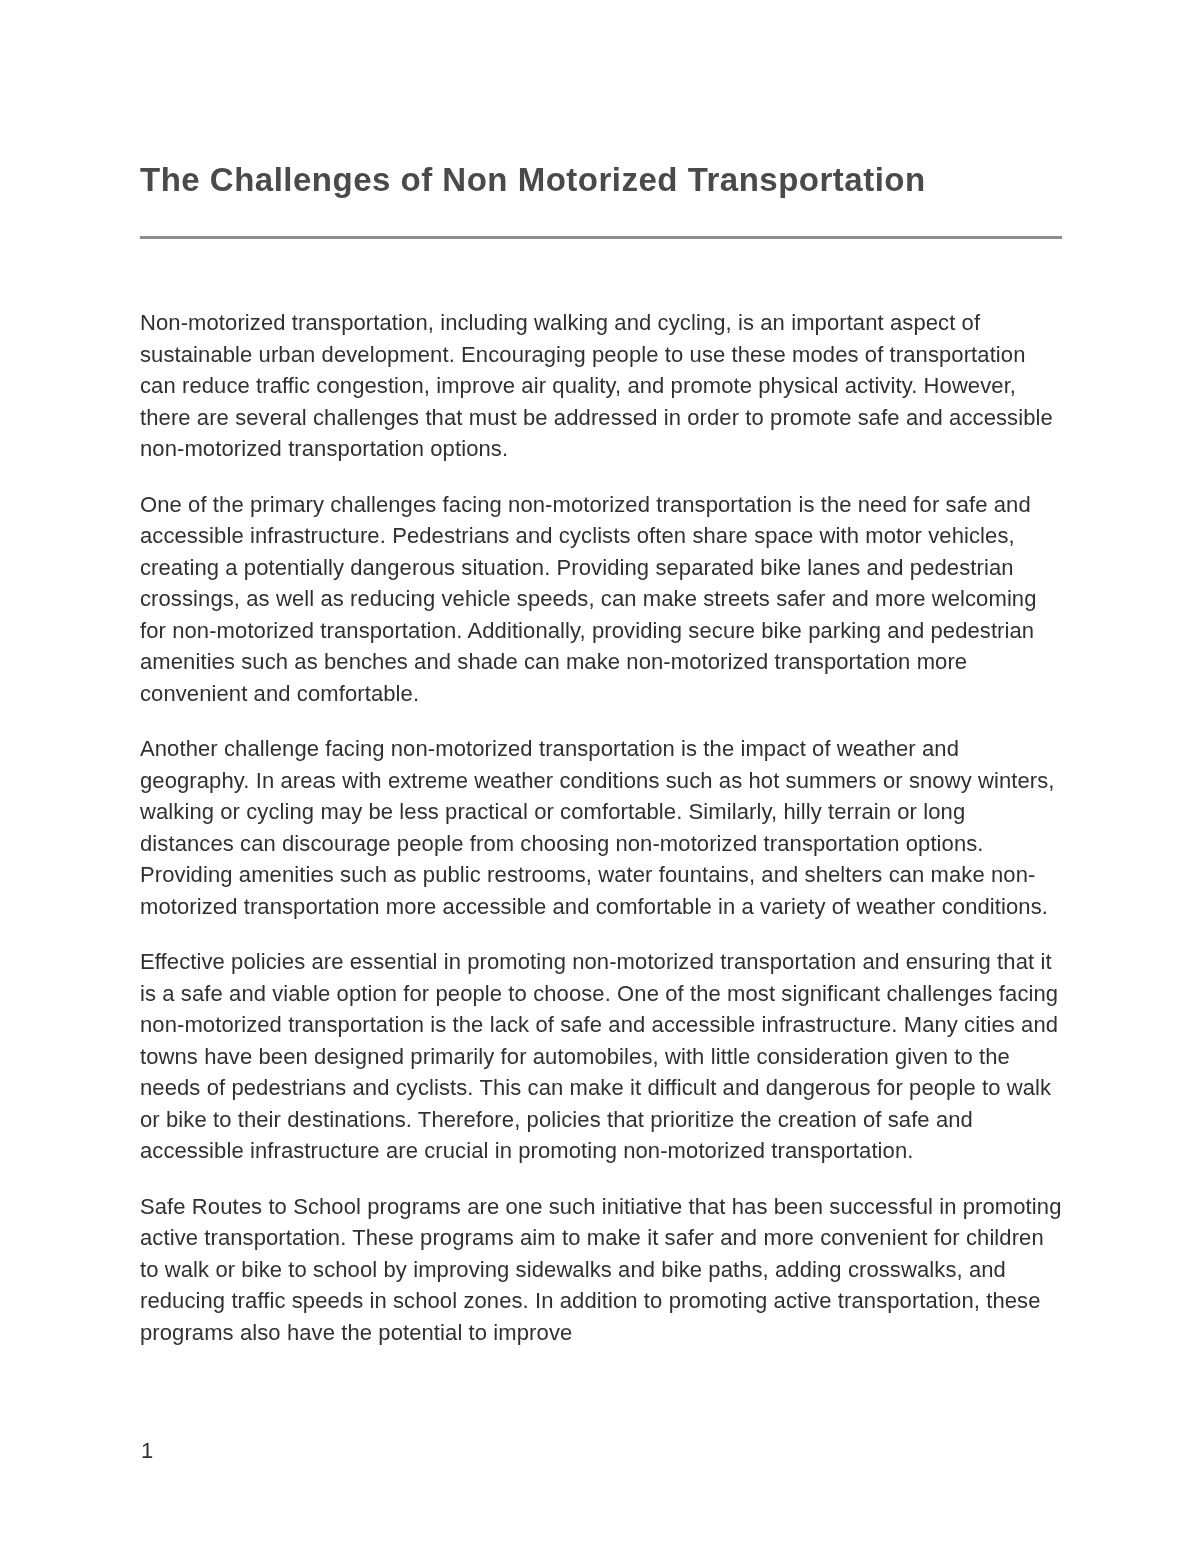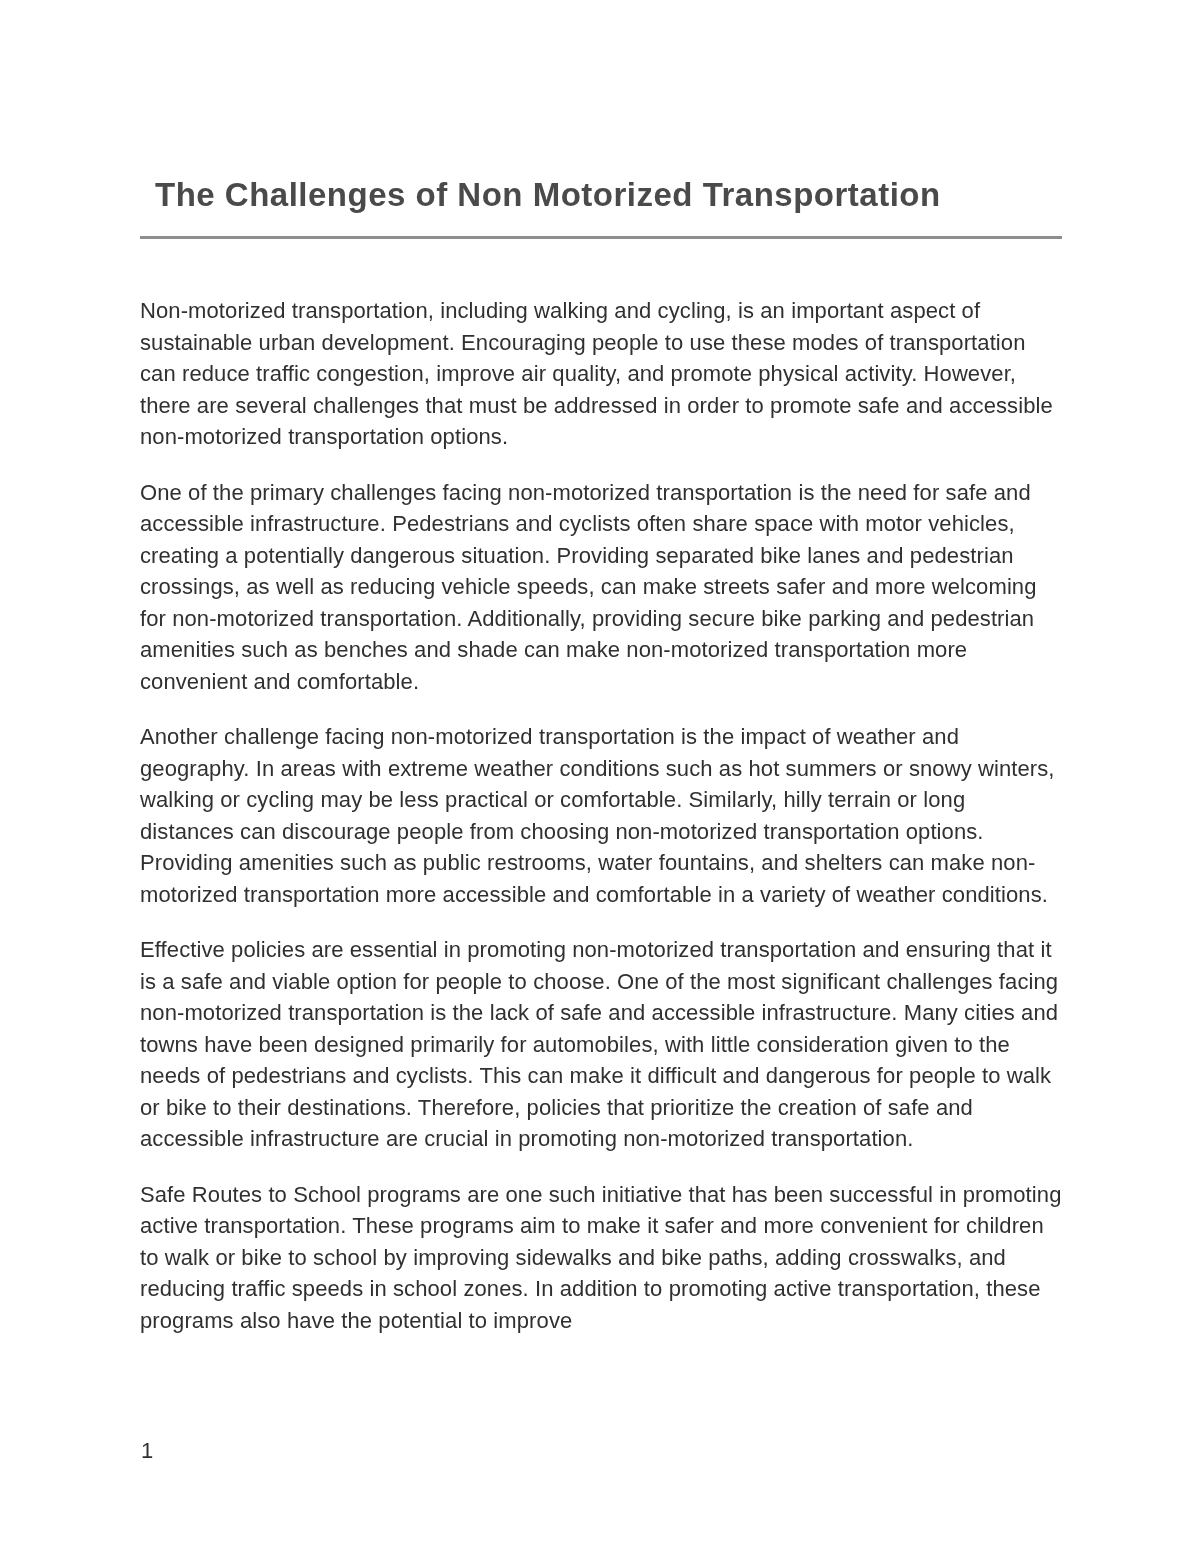--- a/index.html
+++ b/index.html
@@ -14,21 +14,21 @@
     width: 1200px;
     height: 1553px;
     background: var(--bg, #ffffff);
     overflow: hidden;
   }
   .doc-title {
     position: absolute;
     left: 140px;
     top: 160px;
     width: 960px;
-    margin: 15px;
+    margin: 0;
     font-size: 33px;
     font-weight: bold;
     letter-spacing: 0.5px;
     color: var(--title-color, #4a4a4a);
     line-height: 40px;
   }
   .title-divider {
     position: absolute;
     left: 140px;
     top: 236px;
@@ -39,21 +39,21 @@
   .body-text {
     position: absolute;
     left: 140px;
     top: 295px;
     width: 922px;
     font-size: 22px;
     line-height: 31.5px;
     letter-spacing: 0.1px;
     color: var(--body-color, #303030);
   }
-  .body-text p { margin: 0 0 24px 0; }
+  .body-text p { margin: 12px 0 24px 0; }
   .page-number {
     position: absolute;
     left: 141px;
     top: 1438px;
     font-size: 22px;
     line-height: 26px;
     color: var(--body-color, #303030);
   }
 </style>
 </head>

